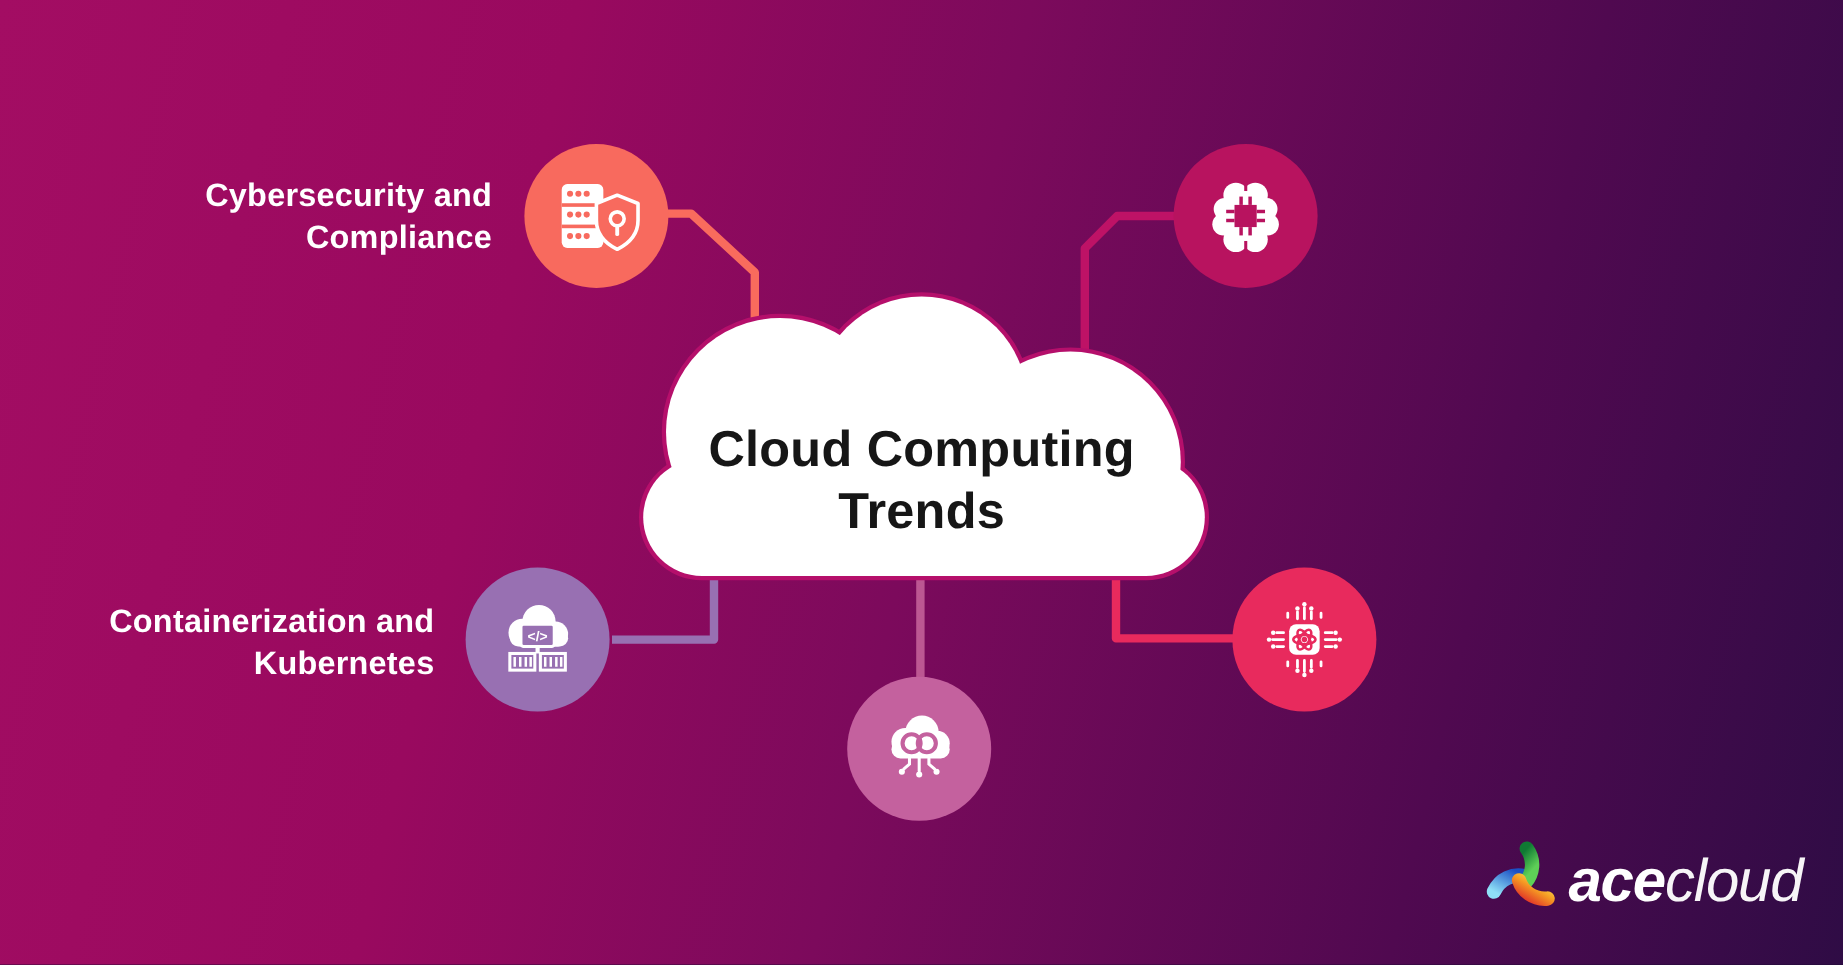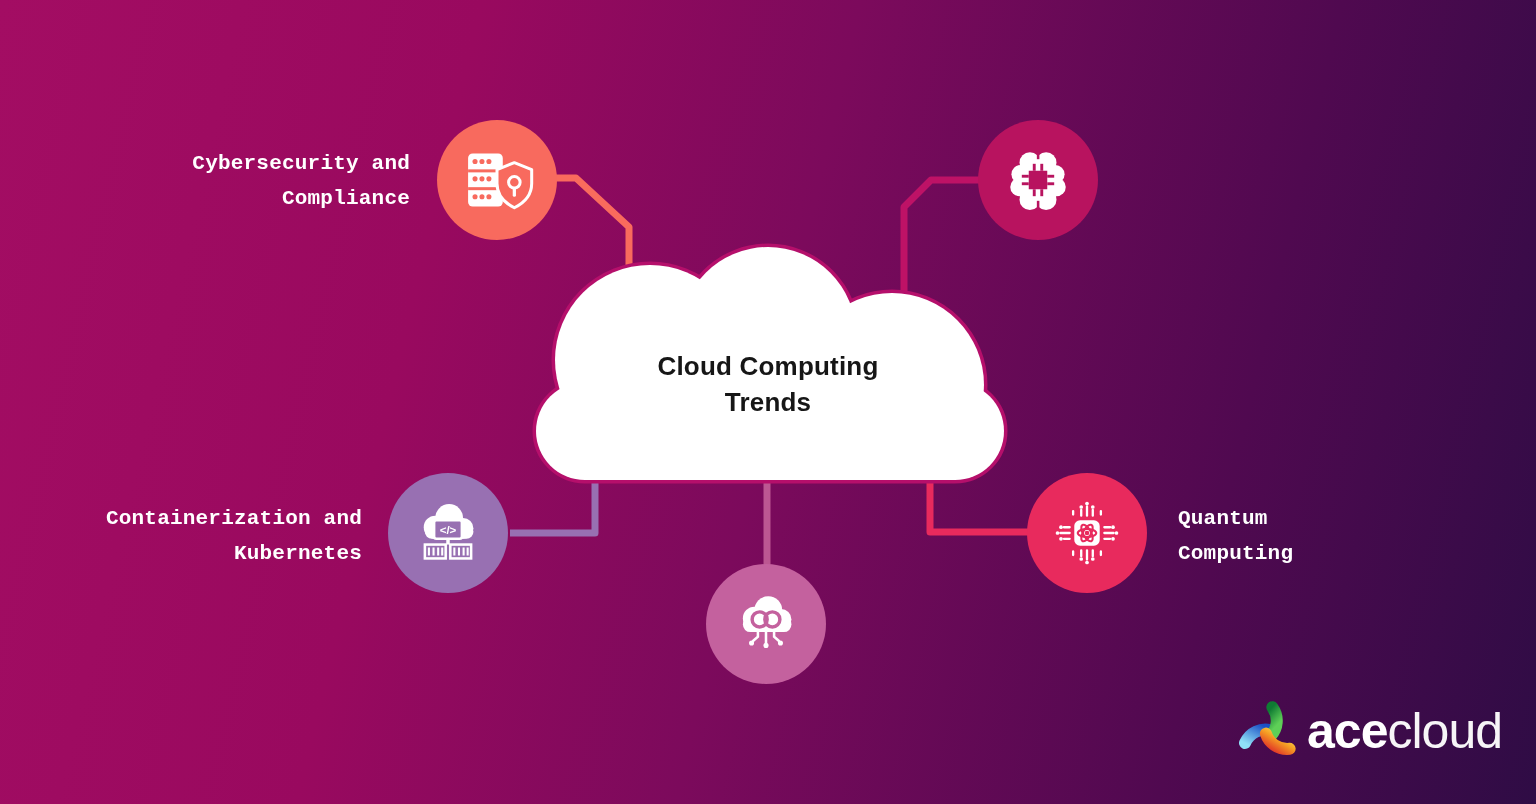--- a/index.html
+++ b/index.html
@@ -10,30 +10,30 @@
   }
   .wires{position:absolute;left:0;top:0;width:1536px;height:804px;}
   .node-circle{position:absolute;width:120px;height:120px;border-radius:50%;
     display:flex;align-items:center;justify-content:center;}
   .node-circle svg{width:74px;height:74px;}
   .c-cyber{left:437px;top:120px;background:#F86A5E;}
   .c-ai{left:978px;top:120px;background:#B8135F;}
   .c-cont{left:388px;top:473px;background:#9870B2;}
   .c-quant{left:1027px;top:473px;background:#E82A5D;}
   .c-hybrid{left:706px;top:564px;background:#C4619E;}
-  .node-label{position:absolute;color:#ffffff;font-weight:700;font-size:21px;line-height:35px;
-    white-space:pre-line;letter-spacing:.2px;font-family:Liberation Mono, monospace;}
+  .node-label{position:absolute;color:#ffffff;font-weight:700;font-size:27px;line-height:35px;
+    white-space:pre-line;letter-spacing:.2px;}
   .l-cyber{right:1126px;top:146px;text-align:right;}
   .l-ai{left:1128px;top:146px;text-align:left;}
   .l-cont{right:1174px;top:501px;text-align:right;}
   .l-quant{left:1178px;top:501px;text-align:left;}
   .l-hybrid{left:616px;top:697px;width:300px;text-align:center;}
   .cloud-title{position:absolute;left:568px;top:348px;width:400px;text-align:center;
-    color:#161616;font-weight:700;font-size:26px;line-height:36px;white-space:pre-line;letter-spacing:.2px;}
-  .logo{position:absolute;right:34px;top:699px;display:flex;align-items:center;gap:2px;color:#fff;}
+    color:#161616;font-weight:700;font-size:42px;line-height:52px;white-space:pre-line;letter-spacing:.2px;}
+  .logo{position:absolute;right:34px;top:699px;display:flex;align-items:flex-end;gap:2px;color:#fff;font-style:italic;}
   .logo .mark{width:64px;height:64px;margin-right:4px;}
   .logo .brand{font-size:50px;letter-spacing:-1px;display:flex;align-items:baseline;}
   .logo .bold{font-weight:700;}
   .logo .light{font-weight:400;opacity:.96;}
 </style>
 </head>
 <body>
 
 <div class="canvas">
 
@@ -166,22 +166,20 @@
           <circle cx="37" cy="54.5" r="1.6"></circle>
         <circle cx="9.5" cy="27" r="1.6"></circle>
           <circle cx="6.5" cy="32" r="1.6"></circle>
           <circle cx="9.5" cy="37" r="1.6"></circle>
         <circle cx="54.5" cy="27" r="1.6"></circle>
           <circle cx="57.5" cy="32" r="1.6"></circle>
           <circle cx="54.5" cy="37" r="1.6"></circle>
       </g>
     </svg>
   </div>
-  <div class="node-label l-quant">Quantum
-Computing</div>
 
   <div class="node-circle c-hybrid">
     <svg viewBox="0 0 64 64">
       <g fill="#fff">
         <circle cx="22" cy="27" r="10"></circle>
           <circle cx="34" cy="20" r="12"></circle>
           <circle cx="45" cy="28" r="9"></circle>
         <rect x="12" y="26" width="42" height="13" ry="6.5"></rect>
       </g>
       <g fill="none" stroke="#C4619E" stroke-width="3">

